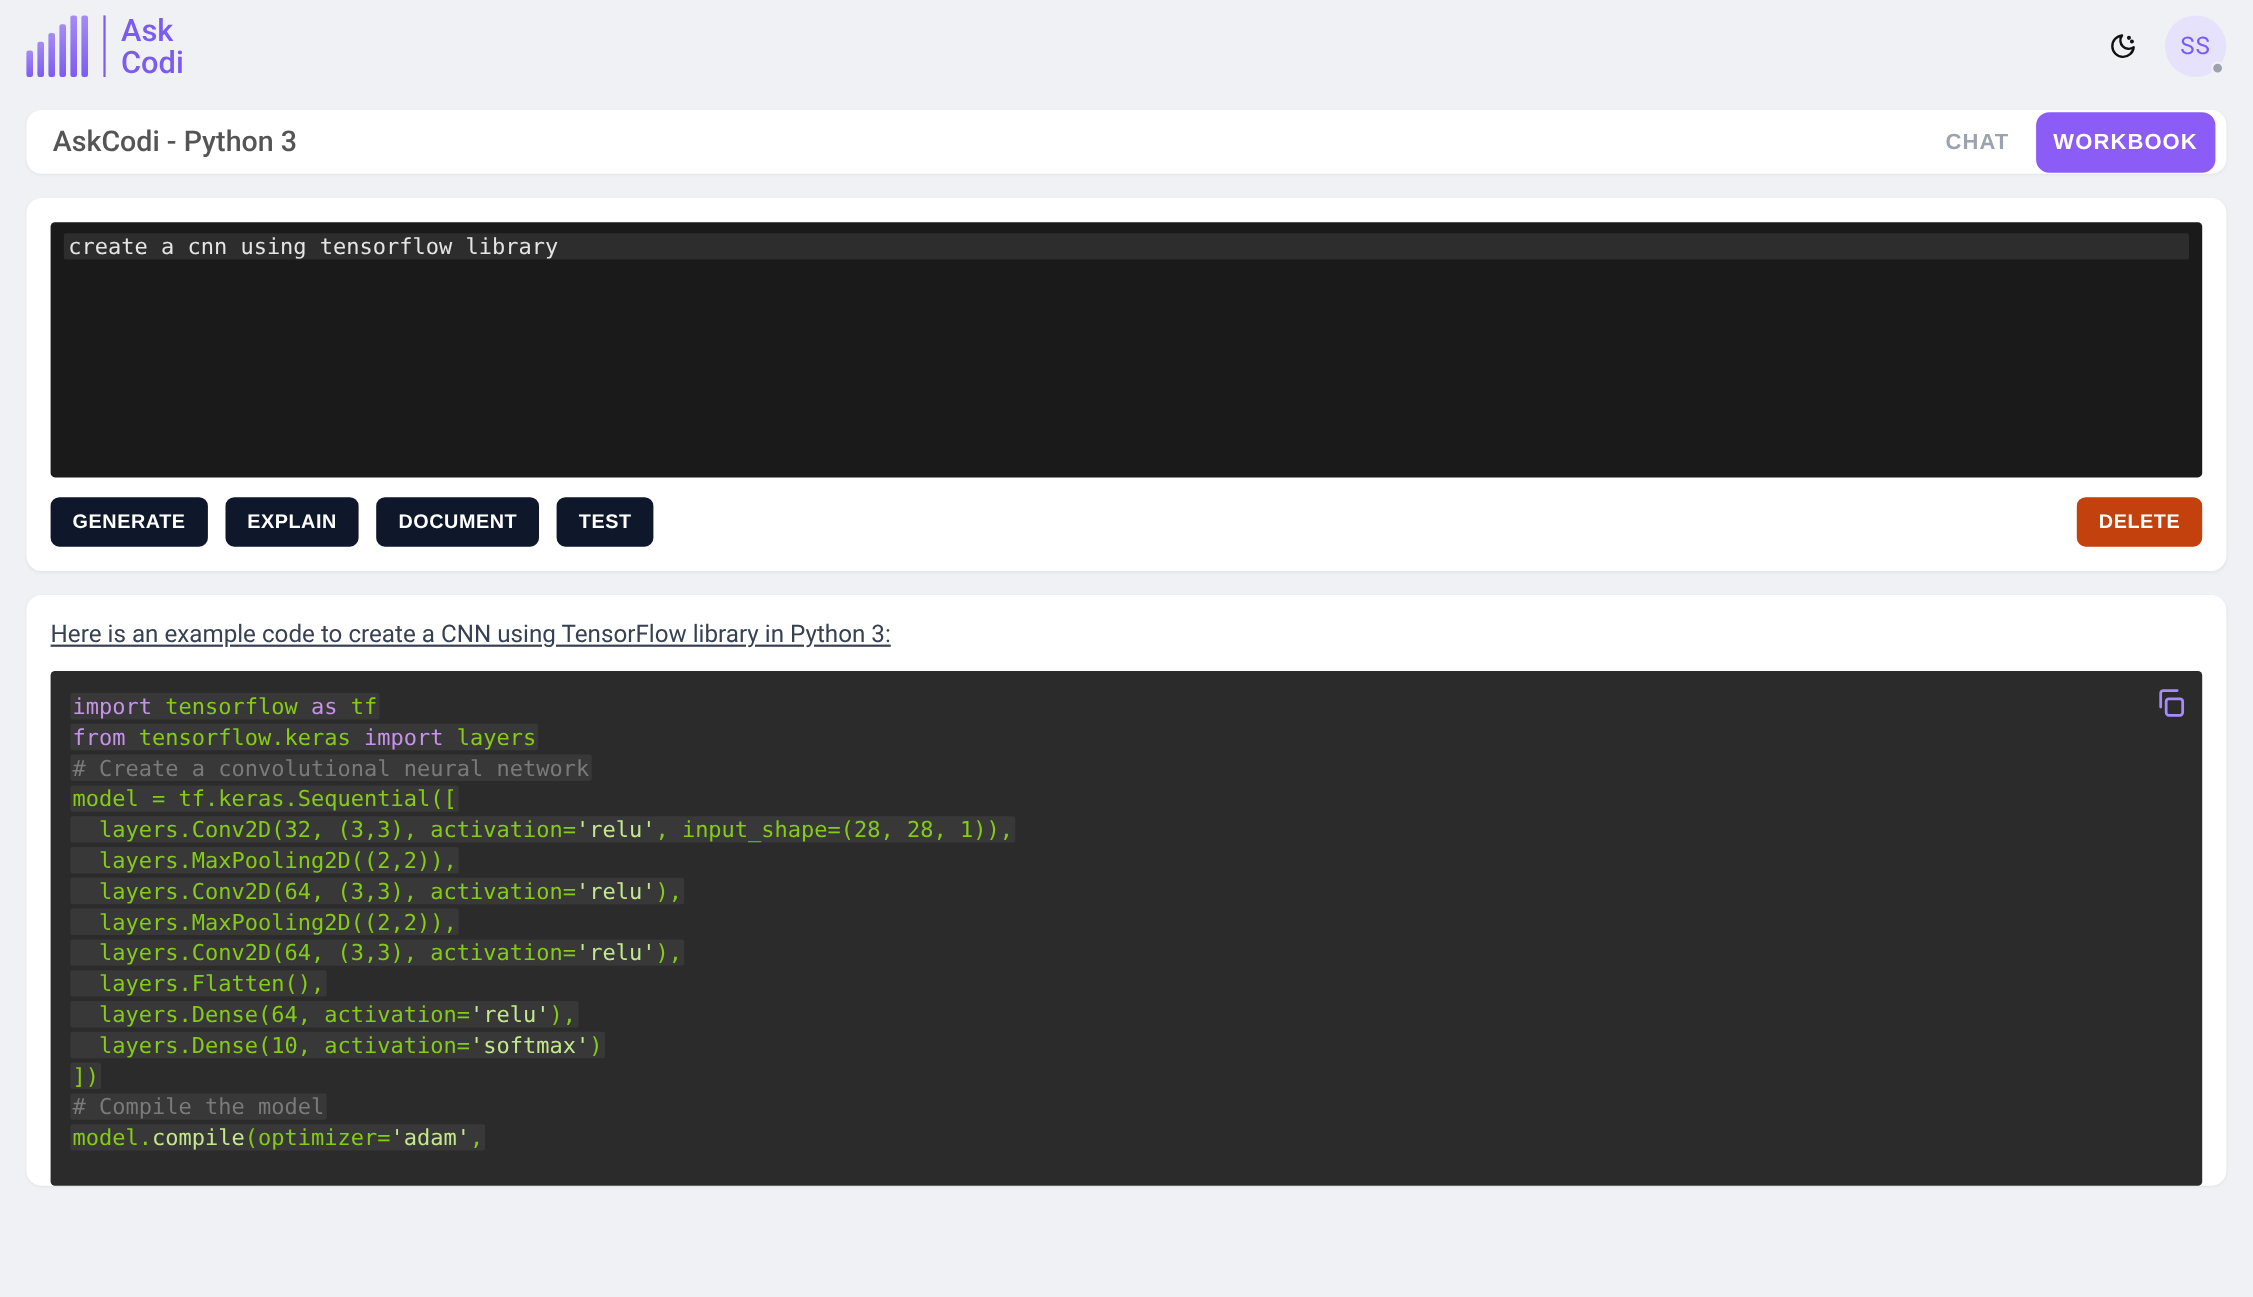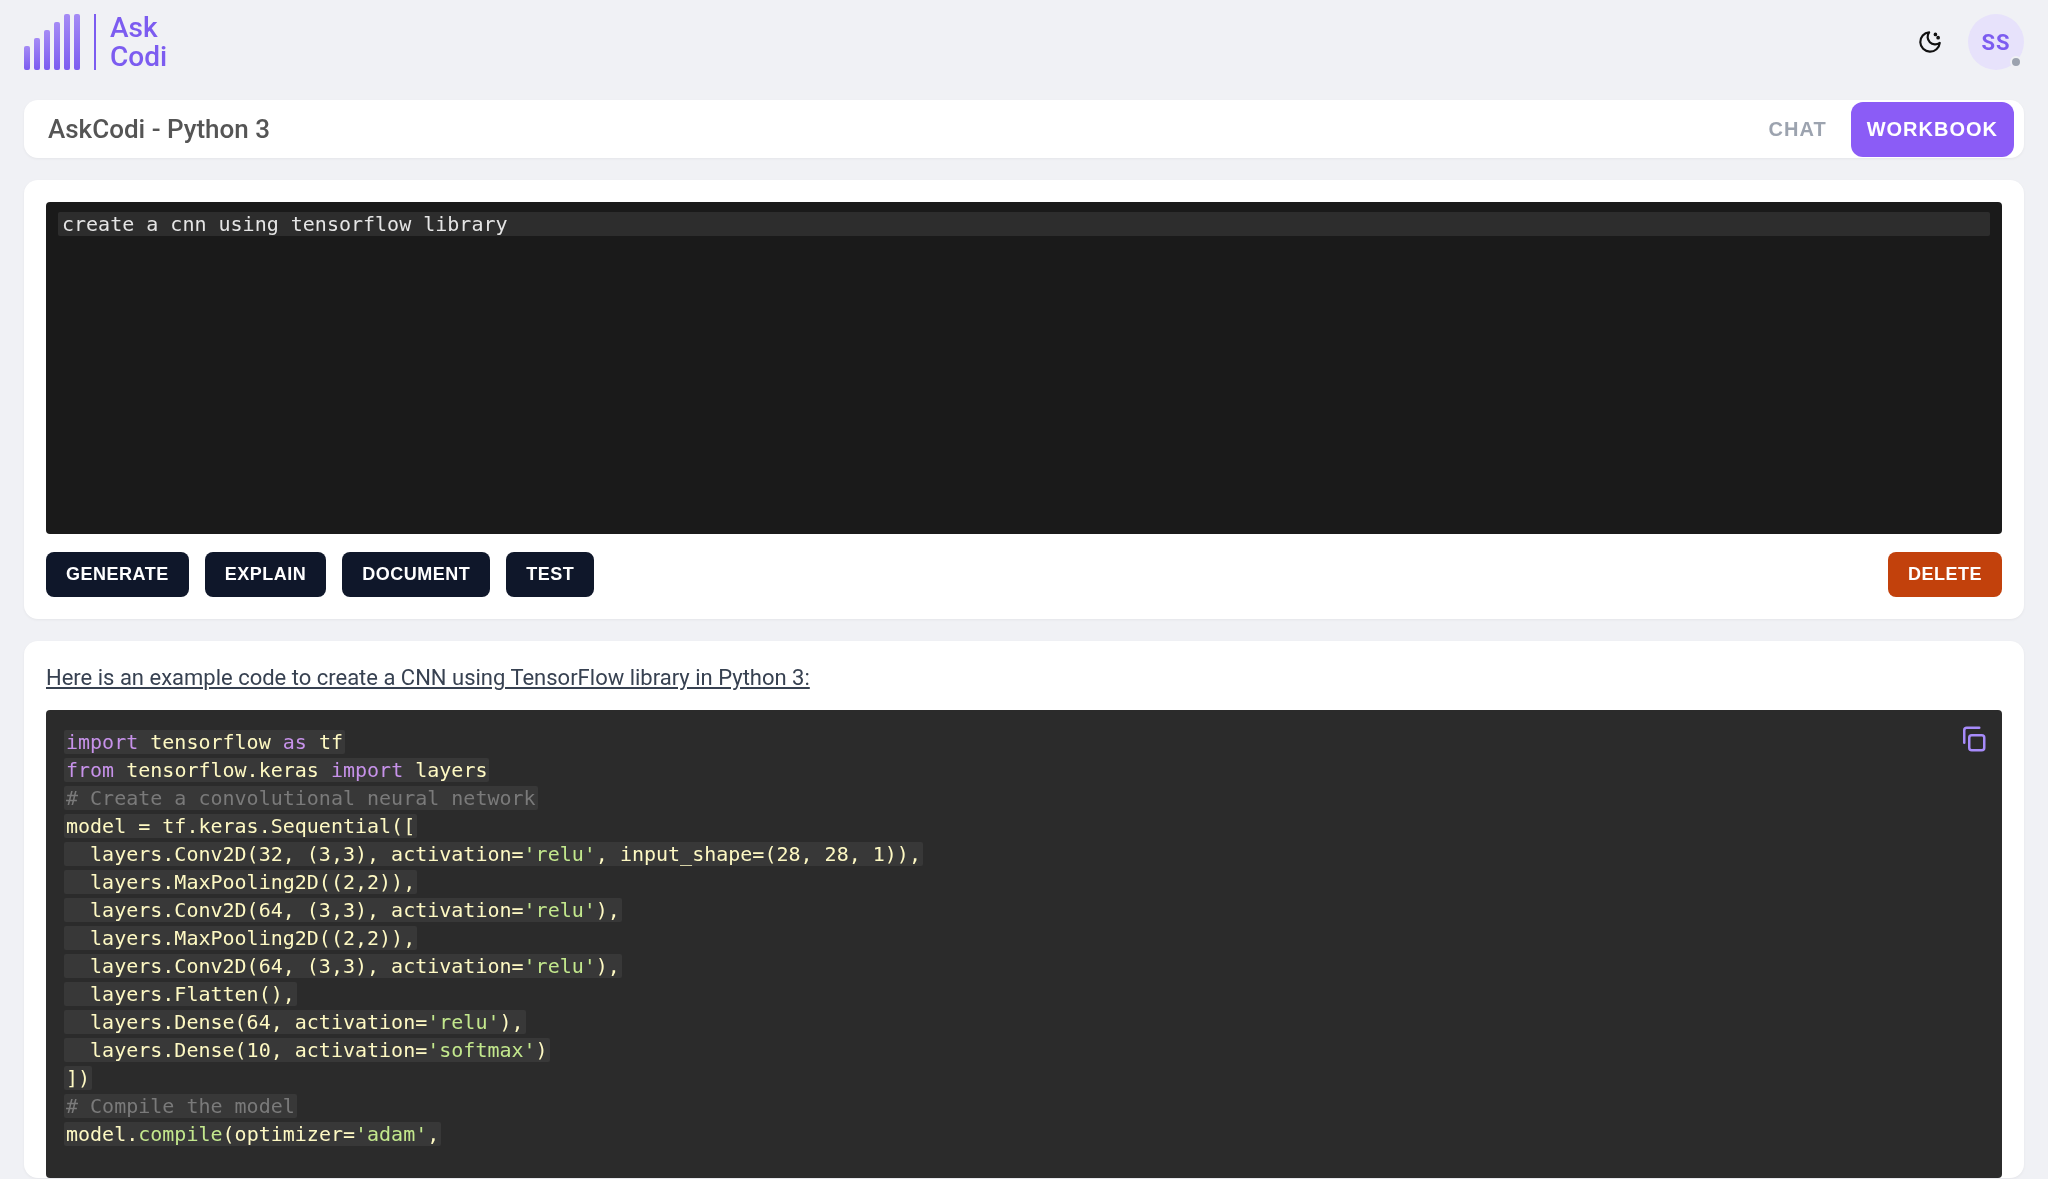--- a/index.html
+++ b/index.html
@@ -53,21 +53,21 @@
   }
   .header-right { display:flex; align-items:center; gap:18px; }
   .theme-toggle {
     font-size: 26px; color:#111; cursor:pointer;
     display:flex;align-items:center;justify-content:center;
     width:40px;height:40px;border-radius:50%;background:transparent;border:none;
   }
   .avatar {
     width:56px;height:56px;border-radius:50%;
     background:#e7e2fb;display:flex;align-items:center;justify-content:center;
-    color:#7c5cf0;font-weight:700;font-size:22px;letter-spacing:1px;
+    color:#7c5cf0;font-weight:400;font-size:22px;letter-spacing:1px;
     position:relative;
   }
   .avatar .dot{
     position:absolute;right:2px;bottom:2px;width:12px;height:12px;border-radius:50%;
     background:#9ca3af;border:2px solid #f0f1f5;
   }
 
   
   .title-bar {
     margin: 16px 24px 0 24px;
@@ -95,21 +95,21 @@
   .input-card {
     margin:22px 24px 0 24px;
     background:#fff;
     border-radius:14px;
     padding:22px;
     box-shadow:0 1px 3px rgba(0,0,0,0.05);
   }
   .code-input-area{
     background:#1a1a1a;
     border-radius:4px;
-    height:332px;
+    height:232px;
     padding:10px 12px;
     font-family: ui-monospace, SFMono-Regular, Menlo, Consolas, monospace;
     font-size:20px;
     color:#e5e5e5;
   }
   .code-input-area .line{white-space:pre;}
   .code-input-area .hl-line{
     background:#2d2d2d;display:block;padding:0 4px;border-radius:2px;
   }
 
@@ -147,21 +147,21 @@
     overflow:hidden;
   }
   .copy-btn{
     position:absolute;top:14px;right:14px;border:none;background:none;cursor:pointer;
     color:#c4b5fd;
   }
   .copy-btn svg{width:30px;height:30px;}
 
   
   .kw{color:#c792ea;}
-  .id{color:#fef9c3;}
+  .id{color:#84cc16;}
   .str{color:#c3e88d;}
   .cmt{color:#7a7a7a;}
   .tok{background:#383838;padding:0 2px;border-radius:2px;}
   .codeline{white-space:pre;}
 </style>
 </head>
 <body>
 
 <div class="top-header">
   <div class="logo-wrap">

